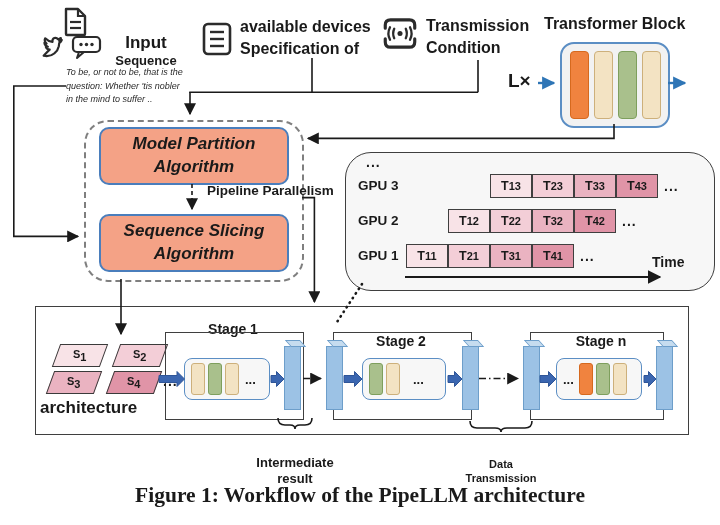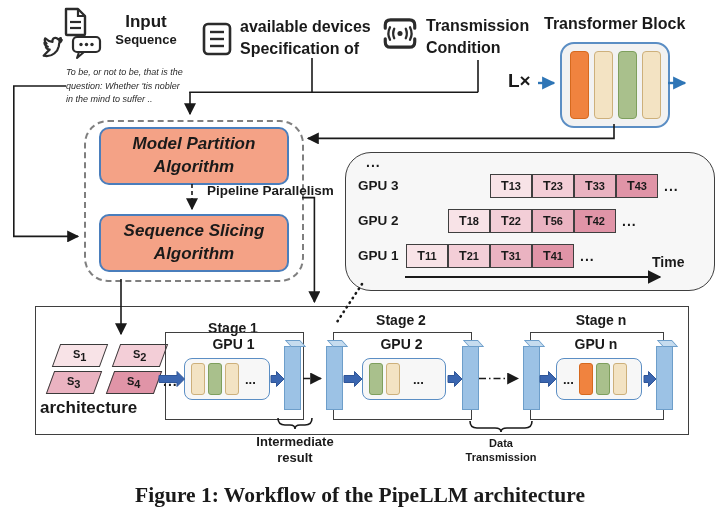--- a/index.html
+++ b/index.html
@@ -1,20 +1,20 @@
 <!DOCTYPE html>
 <html><head>
 <meta charset="utf-8">
 <style>
   html,body{margin:0;padding:0;background:#fff;}
   #fig{position:relative;width:720px;height:525px;background:#fff;overflow:hidden;
        font-family:"Liberation Sans",sans-serif;color:#1a1a1a;}
   .abs{position:absolute;}
   .b{font-weight:bold;}
-  .ctr{text-align:center;}
+  .ctr{text-align:center;margin-top:21px;}
   svg.overlay{position:absolute;left:0;top:0;width:720px;height:525px;pointer-events:none;z-index:6;}
   
   .toplabel{font-weight:bold;font-size:16px;line-height:1.35;}
   .quote{font-style:italic;font-size:9px;line-height:1.5;white-space:pre-line;color:#2b2b2b;}
   
   .tblock{left:560px;top:42px;width:106px;height:82px;border:2px solid #5b8ec4;border-radius:14px;
           background:#f2f2f2;display:flex;align-items:center;justify-content:center;gap:5px;z-index:2;}
   .vbar{width:17px;height:66px;border-radius:4px;}
   .vbar.o{background:#f0833f;border:1px solid #d6691e;}
   .vbar.t{background:#f3e3c3;border:1px solid #cdb07b;}
@@ -140,29 +140,29 @@
     </div>
   <div class="abs tcell c4" style="left:616px;top:174px;">
       <span>T</span>
       <sub>43</sub>
     </div>
   <div class="abs dots" style="left:664px;top:178px;">...</div>
 
   <div class="abs rowlab" style="left:358px;top:213px;">GPU 2</div>
   <div class="abs tcell c1" style="left:448px;top:209px;">
       <span>T</span>
-      <sub>18</sub>
+      <sub>12</sub>
     </div>
   <div class="abs tcell c2" style="left:490px;top:209px;">
       <span>T</span>
       <sub>22</sub>
     </div>
   <div class="abs tcell c3" style="left:532px;top:209px;">
       <span>T</span>
-      <sub>56</sub>
+      <sub>32</sub>
     </div>
   <div class="abs tcell c4" style="left:574px;top:209px;">
       <span>T</span>
       <sub>42</sub>
     </div>
   <div class="abs dots" style="left:622px;top:213px;">...</div>
 
   <div class="abs rowlab" style="left:358px;top:248px;">GPU 1</div>
   <div class="abs tcell c1" style="left:406px;top:244px;">
       <span>T</span>
@@ -194,21 +194,21 @@
     </div>
   <div class="abs spara c3" style="left:50px;top:371px;">
     <span class="upright"><span>S</span><sub>3</sub></span>
     </div>
   <div class="abs spara c4" style="left:110px;top:371px;">
     <span class="upright"><span>S</span><sub>4</sub></span>
     </div>
   <div class="abs dots" style="left:163px;top:373px;">...</div>
   <div class="abs b" style="left:40px;top:398px;font-size:17px;z-index:2">architecture</div>
 
-  <div class="abs stagetitle ctr" style="left:183px;top:320px;width:100px;">Stage 1</div>
+  <div class="abs stagetitle ctr" style="left:183px;top:300px;width:100px;">Stage 1</div>
   <div class="abs stagetitle ctr" style="left:351px;top:312px;width:100px;">Stage 2</div>
   <div class="abs stagetitle ctr" style="left:551px;top:312px;width:100px;">Stage n</div>
 
   <div class="abs stagebox" style="left:165px;top:332px;width:137px;height:86px;"></div>
   <div class="abs stagebox" style="left:333px;top:332px;width:137px;height:86px;"></div>
   <div class="abs stagebox" style="left:530px;top:332px;width:132px;height:86px;"></div>
 
   <div class="abs gpulab ctr" style="left:165px;top:336px;width:137px;">GPU 1</div>
   <div class="abs gpulab ctr" style="left:333px;top:336px;width:137px;">GPU 2</div>
   <div class="abs gpulab ctr" style="left:530px;top:336px;width:132px;">GPU n</div>

